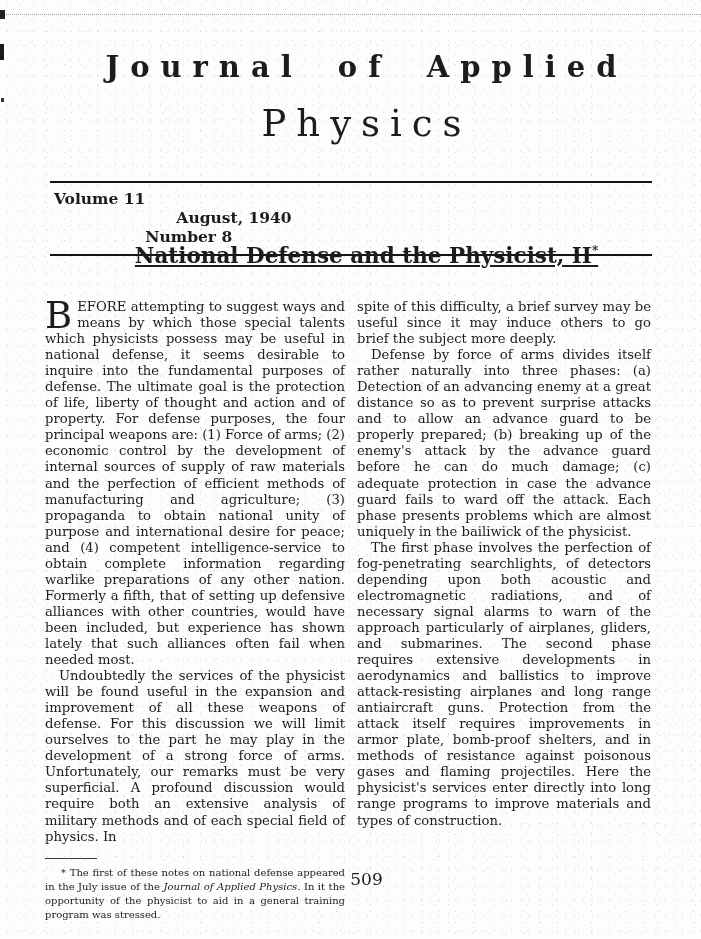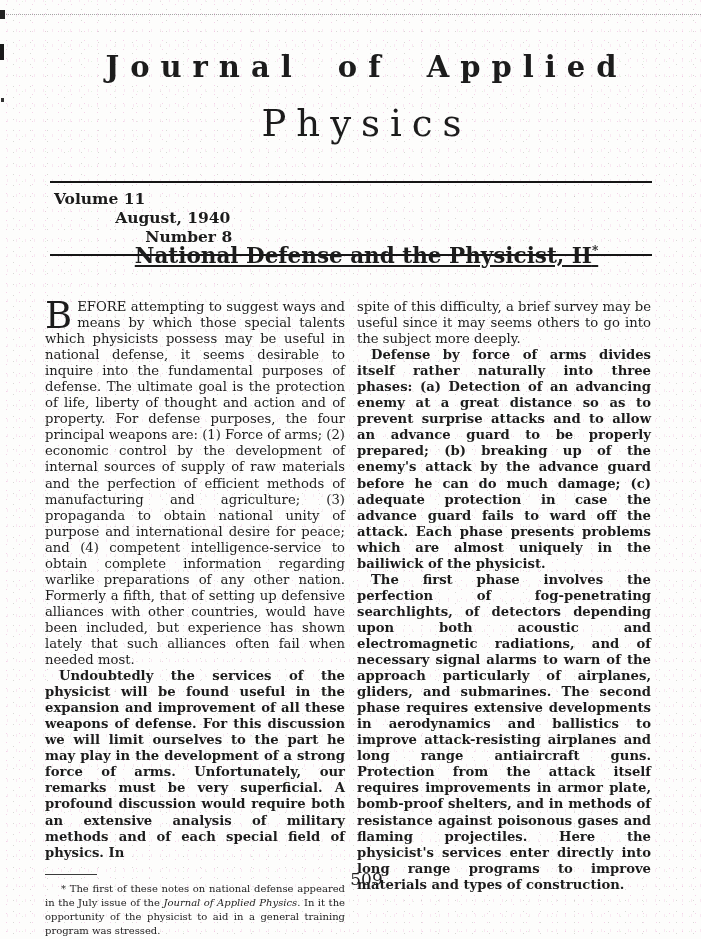--- a/index.html
+++ b/index.html
@@ -39,38 +39,38 @@
     letter-spacing:10px; white-space:nowrap;
   }
   .volume-bar {
     position:absolute; top:181px; left:50px; width:594px;
     border-top:2px solid #151515; border-bottom:2px solid #151515;
     padding:6px 4px 8px 4px;
     display:flex; align-items:baseline;
     font-weight:bold; font-size:15.5px;flex-direction:column;
   }
   .vol-left  { width:30%; text-align:left; }
-  .vol-center{ width:40%; text-align:center; }
+  .vol-center{ width:40%; text-align:right; }
   .vol-right { width:30%; text-align:right; }
 
   .article-title {
     position:absolute; top:243px; left:0; width:100%; margin:0;
     text-align:center; font-weight:bold; font-size:21.5px;text-decoration:underline;
   }
   .article-title sup { font-size:12px; }
 
   .columns {
     position:absolute; top:299px; left:45px; width:606px;
     display:flex; gap:12px;
   }
   .col { font-size:13.2px; line-height:16.05px; text-align:justify; }
   .col-left  { width:300px; }
   .col-right { width:294px; }
   .col p { margin:0; }
-  .col p.indent { text-indent:14px;font-weight:bold; }
+  .col p.indent { text-indent:14px; }
 
   .dropcap {
     float:left; font-size:37px; line-height:27px;
     padding:3px 5px 0 0; font-weight:normal;
   }
 
   .footnote-rule {
     width:52px; height:0; border-top:1px solid #3a3a3a;
     margin:13px 0 7px 0;
   }
@@ -108,21 +108,21 @@
 
     <div class="col col-left">
       <p><span class="dropcap">B</span><span>EFORE</span><span> attempting to suggest ways and means by which those special talents which physicists possess may be useful in national defense, it seems desirable to inquire into the fundamental purposes of defense. The ultimate goal is the protection of life, liberty of thought and action and of property. For defense purposes, the four principal weapons are: (1) Force of arms; (2) economic control by the development of internal sources of supply of raw materials and the perfection of efficient methods of manufacturing and agriculture; (3) propaganda to obtain national unity of purpose and international desire for peace; and (4) competent intelligence-service to obtain complete information regarding warlike preparations of any other nation. Formerly a fifth, that of setting up defensive alliances with other countries, would have been included, but experience has shown lately that such alliances often fail when needed most.</span></p>
       <p class="indent">Undoubtedly the services of the physicist will be found useful in the expansion and improvement of all these weapons of defense. For this discussion we will limit ourselves to the part he may play in the development of a strong force of arms. Unfortunately, our remarks must be very superficial. A profound discussion would require both an extensive analysis of military methods and of each special field of physics. In</p>
 
       <div class="footnote-rule"></div>
       <p class="footnote"><span>*</span><span> The first of these notes on national defense appeared in the July issue of the </span><em>Journal of Applied Physics</em><span>. In it the opportunity of the physicist to aid in a general training program was stressed.</span></p>
     </div>
 
     <div class="col col-right">
-      <p>spite of this difficulty, a brief survey may be useful since it may seems others to go into the subject more deeply.</p>
+      <p>spite of this difficulty, a brief survey may be useful since it may induce others to go brief the subject more deeply.</p>
       <p class="indent">Defense by force of arms divides itself rather naturally into three phases: (a) Detection of an advancing enemy at a great distance so as to prevent surprise attacks and to allow an advance guard to be properly prepared; (b) breaking up of the enemy's attack by the advance guard before he can do much damage; (c) adequate protection in case the advance guard fails to ward off the attack. Each phase presents problems which are almost uniquely in the bailiwick of the physicist.</p>
       <p class="indent">The first phase involves the perfection of fog-penetrating searchlights, of detectors depending upon both acoustic and electromagnetic radiations, and of necessary signal alarms to warn of the approach particularly of airplanes, gliders, and submarines. The second phase requires extensive developments in aerodynamics and ballistics to improve attack-resisting airplanes and long range antiaircraft guns. Protection from the attack itself requires improvements in armor plate, bomb-proof shelters, and in methods of resistance against poisonous gases and flaming projectiles. Here the physicist's services enter directly into long range programs to improve materials and types of construction.</p>
     </div>
 
   </div>
 
   <div class="page-number">509</div>
 
 </div>
 

